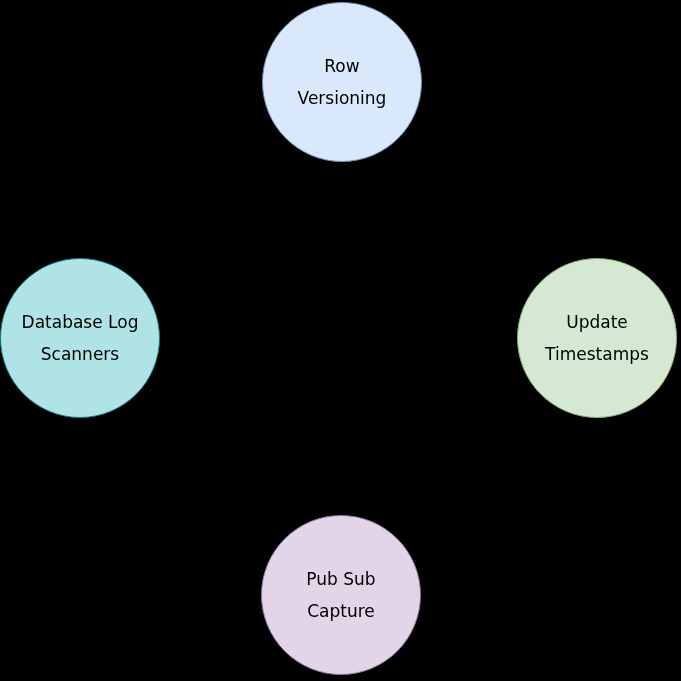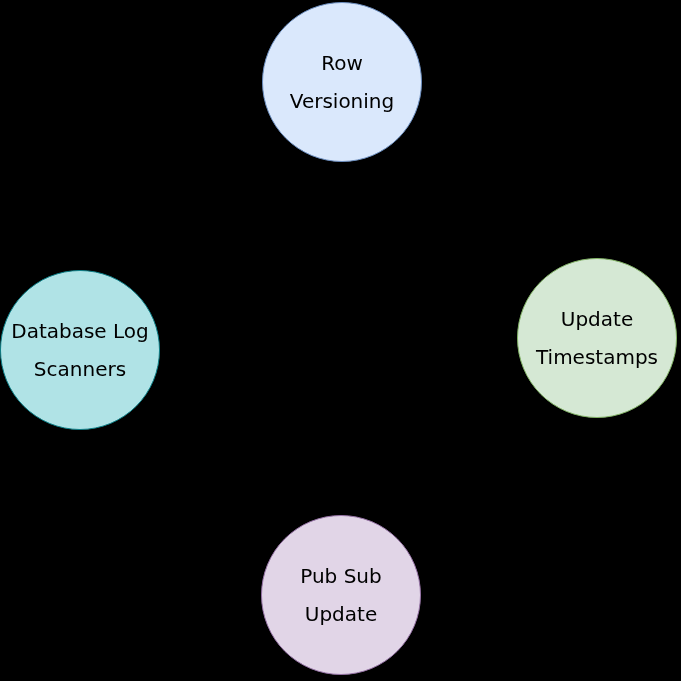--- a/index.html
+++ b/index.html
@@ -21,41 +21,41 @@
     border-radius: 50%;
     border: 1px solid transparent;
     box-sizing: border-box;
     display: flex;
     align-items: center;
     justify-content: center;
     text-align: center;
   }
   .node-label {
     color: #000;
-    font-size: 20px;
-    line-height: 38px;
+    font-size: 17px;
+    line-height: 32px;
     white-space: pre-line;
   }
   .node-center {
     left: 146px;
     top: 145px;
     width: 388px;
     height: 388px;
     z-index: 1;
   }
   .node-top {
     left: 262px;
     top: 2px;
     width: 160px;
     height: 160px;
     z-index: 2;
   }
   .node-left {
     left: 0px;
-    top: 270px;
+    top: 258px;
     width: 160px;
     height: 160px;
     z-index: 2;
   }
   .node-right {
     left: 517px;
     top: 258px;
     width: 160px;
     height: 160px;
     z-index: 2;
@@ -84,16 +84,16 @@
 Scanners</span>
   </div>
 
   <div class="node node-right" style="background-color: rgb(213, 232, 212); border-color: rgb(130, 179, 102);">
     <span class="node-label">Update
 Timestamps</span>
   </div>
 
   <div class="node node-bottom" style="background-color: rgb(225, 213, 231); border-color: rgb(150, 115, 166);">
     <span class="node-label">Pub Sub
-Update</span>
+Capture</span>
   </div>
 
 </div>
 
 </body></html>

